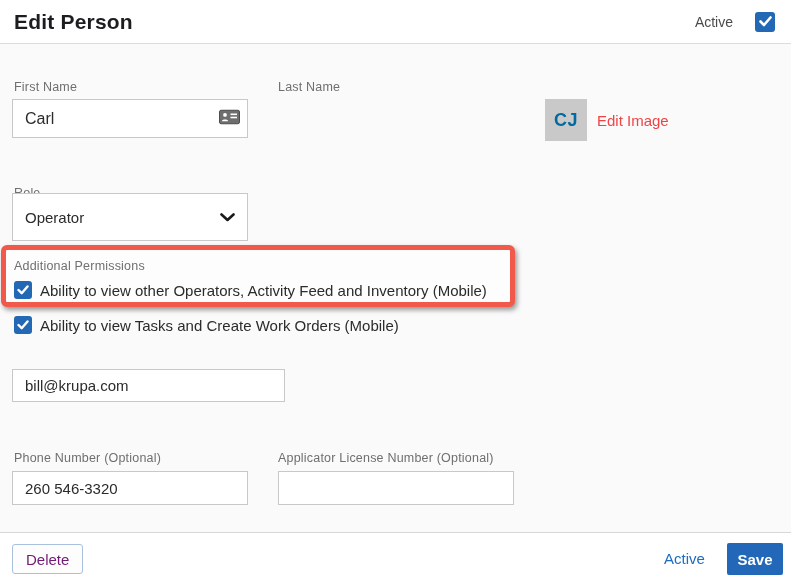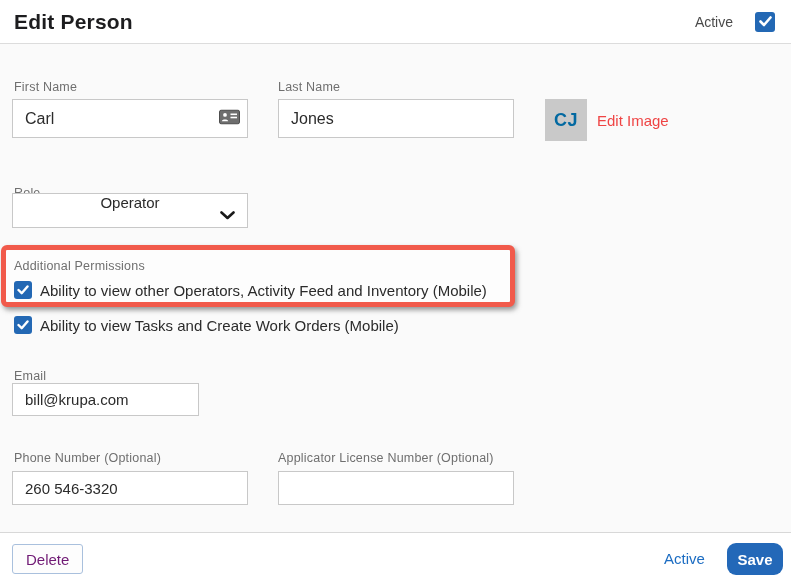--- a/index.html
+++ b/index.html
@@ -34,41 +34,41 @@
 
   .input-wrap { position:absolute; }
   .input-wrap input { position:static; width:100%; height:100%; }
   .contact-icon { position:absolute; right:8px; top:50%; transform:translateY(-50%); }
 
   .avatar { position:absolute; left:545px; top:99px; width:42px; height:42px; background:#c9c9c9;
             display:flex; align-items:center; justify-content:center;
             font-size:18px; font-weight:700; color:#0369a1; letter-spacing:0.5px; }
   .link { color:#ef4444; font-size:15px; font-weight:500; text-decoration:none; cursor:pointer; }
 
-  .select { position:absolute; left:12px; top:193px; width:236px; height:35px; background:#ffffff;
+  .select { position:absolute; left:12px; top:193px; width:236px; height:48px; background:#ffffff;
             border:1px solid #c8c8c8; display:flex; align-items:center; padding:0 12px;
-            font-size:15px; color:#2b2b2b; cursor:pointer;flex-direction:column; }
+            font-size:15px; color:#2b2b2b; cursor:pointer; }
   .select .chev { margin-left:auto; display:flex; }
 
   .annotation-box { position:absolute; left:1px; top:245px; width:514px; height:62px;
                     border:5px solid #f15a4b; border-radius:6px; background:#fdfdfd;
                     box-shadow:2px 3px 5px rgba(70,70,70,0.55); pointer-events:none; }
 
   .perm-row { position:absolute; display:flex; align-items:center; gap:8px; }
   .perm-label { font-size:15px; font-weight:500; color:#2b2b2b;text-align:right; }
 
   .btn-delete { position:absolute; left:12px; top:544px; height:30px; padding:0 13px;
                 background:#fdfdfd; border:1px solid #a9c0dd; border-radius:3px;
                 color:#701a75; font-size:15px; font-weight:500; cursor:pointer;
                 font-family:"Liberation Sans", sans-serif; }
   .btn-cancel { position:absolute; left:664px; top:550px; background:none; border:none;
                 color:#1b6cc2; font-size:15px; font-weight:500; cursor:pointer;
                 font-family:"Liberation Sans", sans-serif; }
   .btn-save { position:absolute; left:727px; top:543px; width:56px; height:32px;
-              background:#2368b8; border:none; border-radius:9px; color:#ffffff;
+              background:#2368b8; border:none; border-radius:2px; color:#ffffff;
               font-size:15px; font-weight:700; cursor:pointer;
               font-family:"Liberation Sans", sans-serif; }
 </style>
 </head>
 <body>
 
 <div class="modal">
 
   <div class="header">
     <div class="title">Edit Person</div>
@@ -92,23 +92,20 @@
         <rect x="0.5" y="0.5" width="20" height="14" rx="2" fill="#6e6e6e" stroke="#4d4d4d"></rect>
         <circle cx="6" cy="5.4" r="1.9" fill="#ffffff"></circle>
         <path d="M2.8 11.8 C2.8 9.4 9.2 9.4 9.2 11.8 Z" fill="#ffffff"></path>
         <rect x="11.5" y="4" width="6.5" height="1.6" fill="#ffffff"></rect>
         <rect x="11.5" y="7.2" width="6.5" height="1.6" fill="#ffffff"></rect>
       </svg>
     </span>
   </div>
 
   <div class="field-label" style="left:278px; top:80px;">Last Name</div>
-  <div class="input-wrap" style="left:278px; top:99px; width:236px; height:39px;">
-    <input class="text-input" type="text" value="Jones" style="">
-  </div>
 
   <div class="avatar">CJ</div>
   <a class="link" style="position:absolute; left:597px; top:112px;">Edit Image</a>
 
   <div class="field-label" style="left:14px; top:186px;">Role</div>
   <div class="select">
     <span>Operator</span>
     <span class="chev">
       <svg width="15" height="9" viewBox="0 0 15 9">
           <path d="M1.5 1.5 L7.5 7 L13.5 1.5" stroke="#1a1a1a" stroke-width="2.6" fill="none" stroke-linecap="round" stroke-linejoin="round"></path>
@@ -136,21 +133,21 @@
       <span>
         <svg width="12" height="10" viewBox="0 0 12 10">
             <path d="M1.5 5 L4.7 8.2 L10.5 1.5" stroke="#ffffff" stroke-width="2.4" fill="none" stroke-linecap="round" stroke-linejoin="round"></path>
           </svg>
       </span>
     </span>
     <span class="perm-label">Ability to view Tasks and Create Work Orders (Mobile)</span>
   </div>
 
   <div class="field-label" style="left:14px; top:369px;">Email</div>
-  <div class="input-wrap" style="left:12px; top:383px; width:187px; height:33px;">
+  <div class="input-wrap" style="left:12px; top:369px; width:273px; height:33px;">
     <input class="text-input sm" type="text" value="bill@krupa.com" style="">
   </div>
 
   <div class="field-label" style="left:14px; top:451px;">Phone Number (Optional)</div>
   <div class="input-wrap" style="left:12px; top:471px; width:236px; height:34px;">
     <input class="text-input sm" type="text" value="260 546-3320" style="">
   </div>
 
   <div class="field-label" style="left:278px; top:451px;">Applicator License Number (Optional)</div>
   <div class="input-wrap" style="left:278px; top:471px; width:236px; height:34px;">

